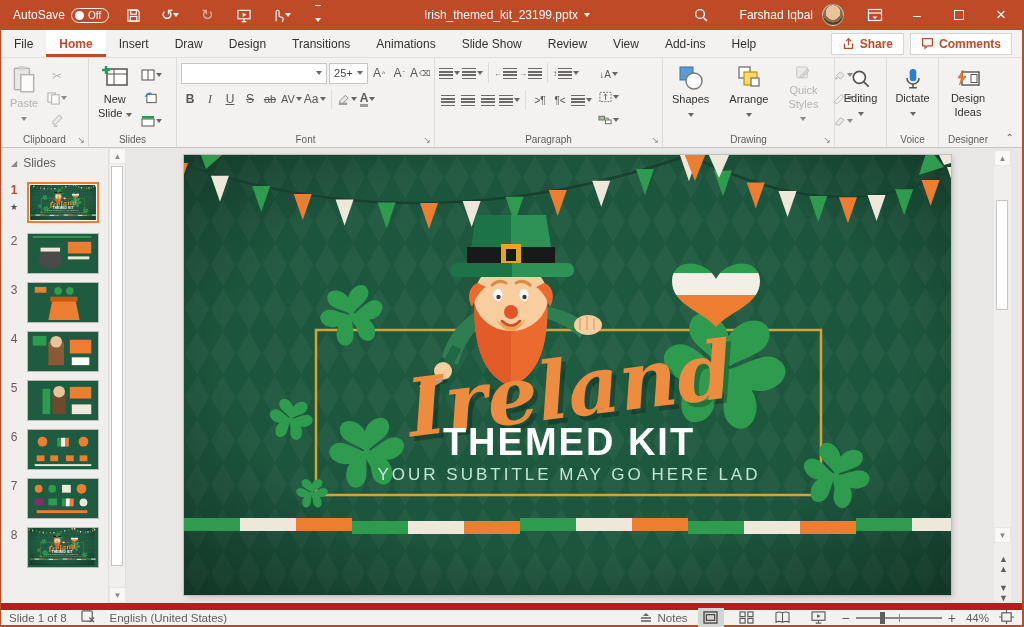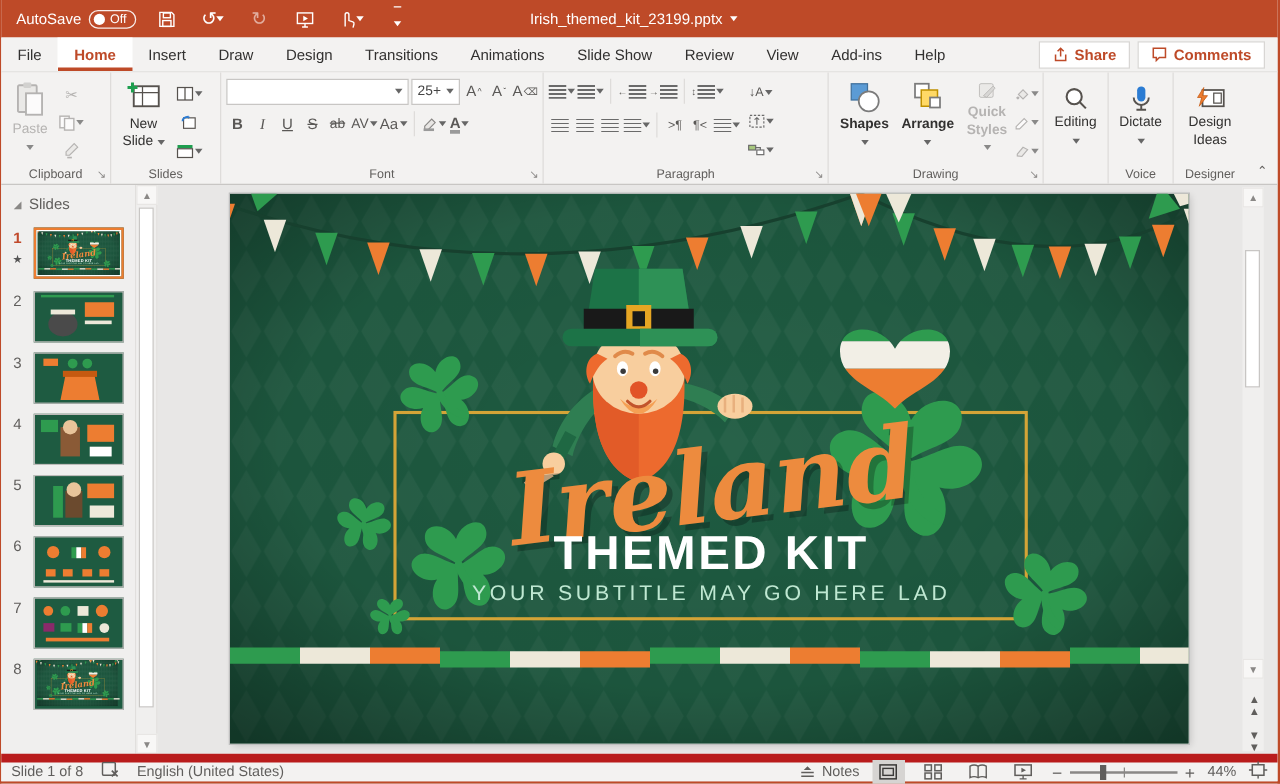--- a/index.html
+++ b/index.html
@@ -117,20 +117,44 @@
           </svg>
         <span class="caret-w"></span>
       </span>
       <span class="tbicon">
           <span style="display:inline-block;border-top:1px solid #fff;padding-top:2px;"><span class="caret-w"></span></span>
         </span>
     </div>
     <div class="tb-title">
       <span>Irish_themed_kit_23199.pptx</span>
         <span class="caret-w"></span>
+    </div>
+    <div class="tb-right">
+      <span class="tbicon" style="margin-right:26px;">
+        <svg width="16" height="16" viewBox="0 0 16 16">
+            <circle cx="7" cy="7" r="4.4" fill="none" stroke="#fff" stroke-width="1.4"></circle>
+            <path d="M10.4 10.4L14 14" stroke="#fff" stroke-width="1.4"></path>
+          </svg>
+      </span>
+      <span class="tb-user">
+        <span>Farshad Iqbal</span>
+        <span class="avatar"></span>
+      </span>
+      <span class="winbtn">
+        <svg width="16" height="16" viewBox="0 0 16 16">
+            <rect x="1.5" y="2.5" width="13" height="11" fill="none" stroke="#fff" stroke-width="1.2"></rect>
+            <path d="M1.5 6h13" stroke="#fff" stroke-width="1.2"></path>
+            <path d="M8 12l2.5-2.5h-5z" fill="#fff"></path>
+          </svg>
+      </span>
+      <span class="winbtn">–</span>
+      <span class="winbtn">
+          <span class="maxbox"></span>
+        </span>
+      <span class="winbtn" style="font-size:17px;">×</span>
     </div>
   </div>
 
   <div class="tabsrow">
     <span class="mtab">File</span>
     <span class="mtab active">Home</span>
     <span class="mtab">Insert</span>
     <span class="mtab">Draw</span>
     <span class="mtab">Design</span>
     <span class="mtab">Transitions</span>
@@ -352,21 +376,21 @@
               </svg>
               <span class="caret-g"></span>
             </span>
         </div>
       </div>
       <span class="glabel">Paragraph</span>
       <span class="launcher">↘</span>
     </div>
 
     <div class="rgroup" style="width:172px;">
-      <div style="display:flex;gap:0;font-weight:bold;">
+      <div style="display:flex;gap:10px;">
         <div class="bigbtn">
           <svg width="26" height="26" viewBox="0 0 26 26">
               <rect x="2" y="2" width="13" height="13" fill="#5B9BD5" stroke="#41719C"></rect>
               <circle cx="16" cy="16" r="8" fill="#fff" stroke="#7B7B7B" stroke-width="1.4"></circle>
             </svg>
           <span class="blabel"><span>Shapes</span><br><span class="caret-g"></span></span>
         </div>
         <div class="bigbtn">
           <svg width="26" height="26" viewBox="0 0 26 26">
               <rect x="3" y="2" width="11" height="11" fill="#fff" stroke="#7B7B7B" stroke-width="1.4"></rect>

